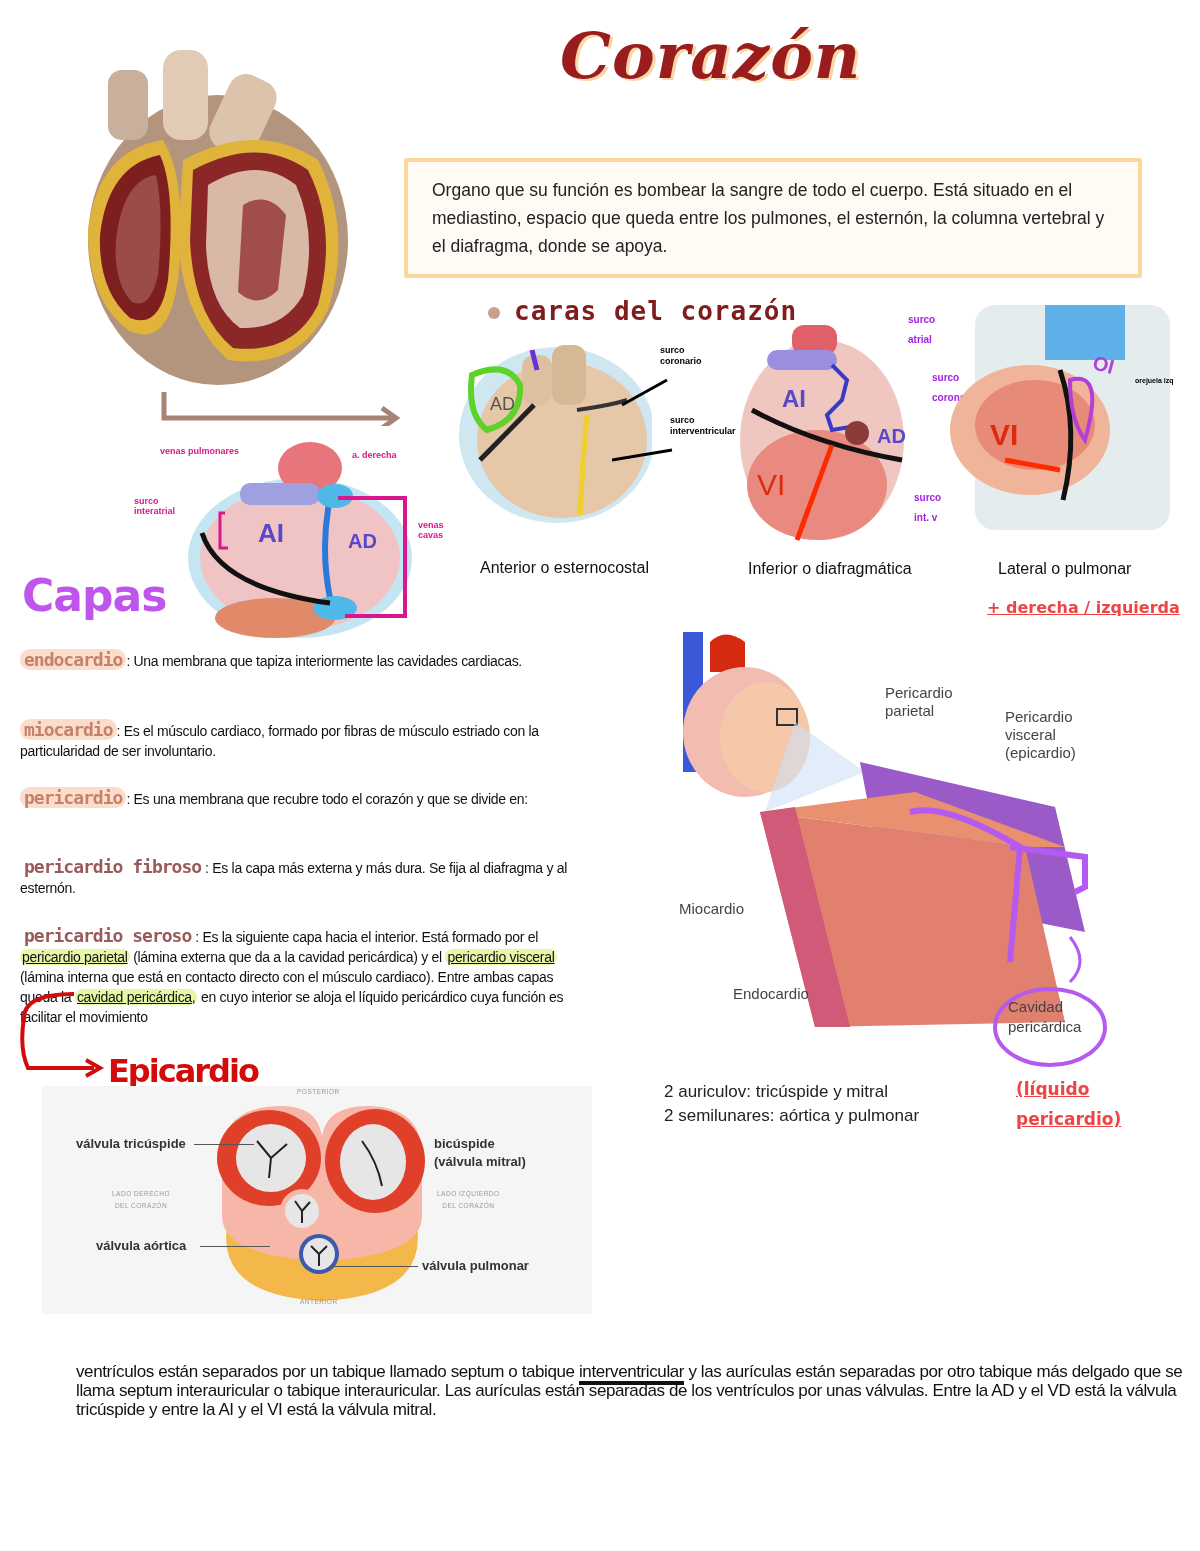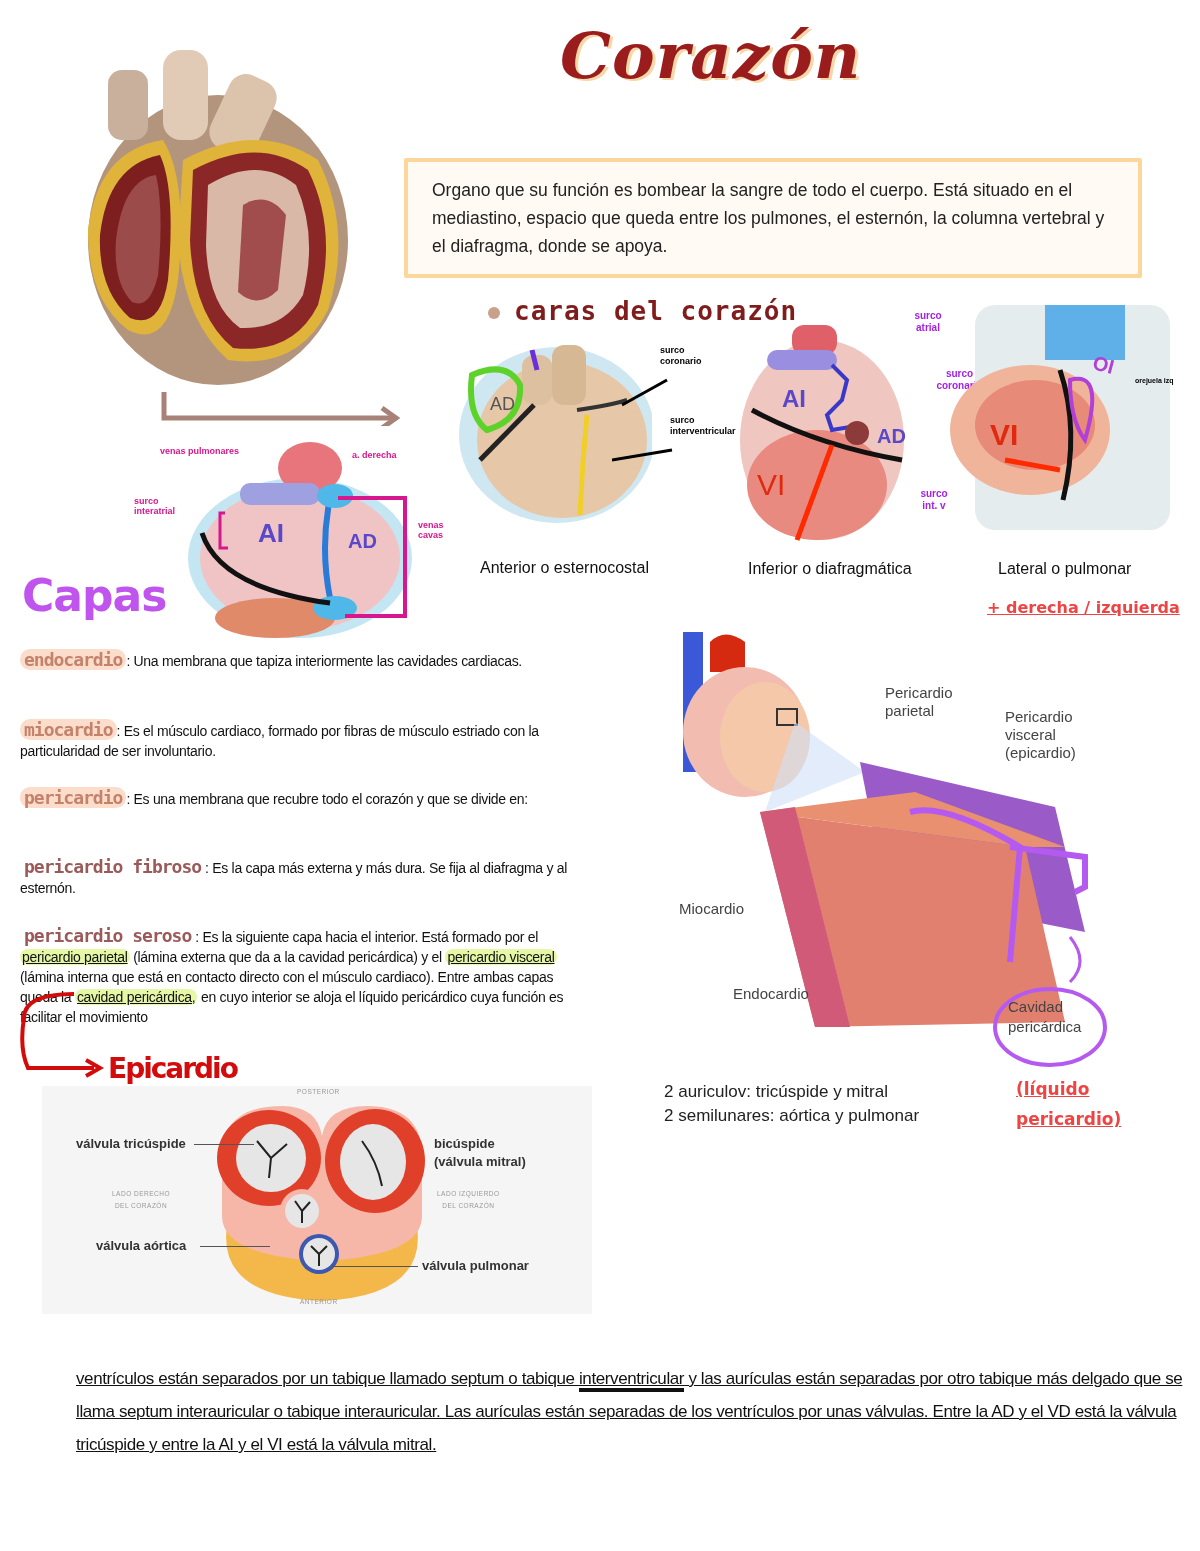--- a/index.html
+++ b/index.html
@@ -47,41 +47,41 @@
   .term {
     font-family: "DejaVu Sans Mono", monospace; font-size: 18px; font-weight: bold;
     color: #c4826a; letter-spacing: -1px; padding: 0 4px; border-radius: 10px;
   }
   .term.hl { background: #fcdccb; }
   .term.dark { color: #9b5a5a; }
   .hl-green { background: #e6f7a6; border-radius: 8px; padding: 0 2px; }
   .ul { text-decoration: underline; }
 
   .epicardio {
-    left: 108px; top: 1052px; font-size: 28px; font-weight: bold; color: #d30b0b;
+    left: 108px; top: 1052px; font-size: 32px; font-weight: bold; color: #d30b0b;
     font-family: "DejaVu Sans", sans-serif; letter-spacing: -2px;
   }
 
   .valve-panel {
     left: 42px; top: 1086px; width: 550px; height: 228px; background: #f5f5f5;
   }
   .vlabel { font-size: 13px; font-weight: bold; color: #333; white-space: nowrap; }
   .vsmall { font-size: 6.5px; color: #999; text-align: center; line-height: 12px; letter-spacing: .5px; }
 
   .valve-notes { left: 664px; top: 1080px; font-size: 17px; line-height: 24px; color: #222; }
 
   .bottom-para {
-    left: 76px; top: 1362px; width: 1110px; font-size: 17px; line-height: 33px;
-    color: #111; letter-spacing: -0.4px; text-decoration: underline;
+    left: 76px; top: 1362px; width: 1110px; font-size: 17px; line-height: 19px;
+    color: #111; letter-spacing: -0.4px;
   }
   .bottom-para .ulbar { border-bottom: 4px solid #111; }
 
   .handnote { font-family: "DejaVu Sans", sans-serif; font-weight: bold; color: #ef4444; text-decoration: underline; }
   .pinknote { color: #d6178d; font-weight: bold; font-size: 9px; line-height: 10px; }
-  .purplenote { color: #a521e6; font-weight: bold; font-size: 10px; line-height: 12px; text-align: center; }
+  .purplenote { color: #a521e6; font-weight: bold; font-size: 10px; line-height: 20px; }
   .blacknote { color: #000; font-weight: bold; font-size: 9px; line-height: 11px; }
 </style>
 </head>
 <body>
 
 <div class="abs title">Corazón</div>
 
 <div class="abs defbox">
   <p>Organo que su función es bombear la sangre de todo el cuerpo. Está situado en el mediastino, espacio que queda entre los pulmones, el esternón, la columna vertebral y el diafragma, donde se apoya.</p>
 </div>

